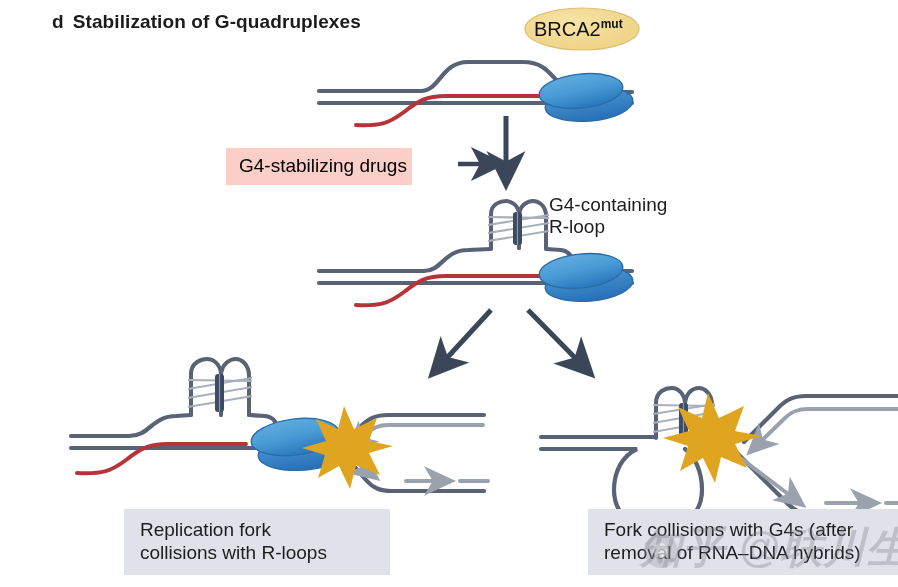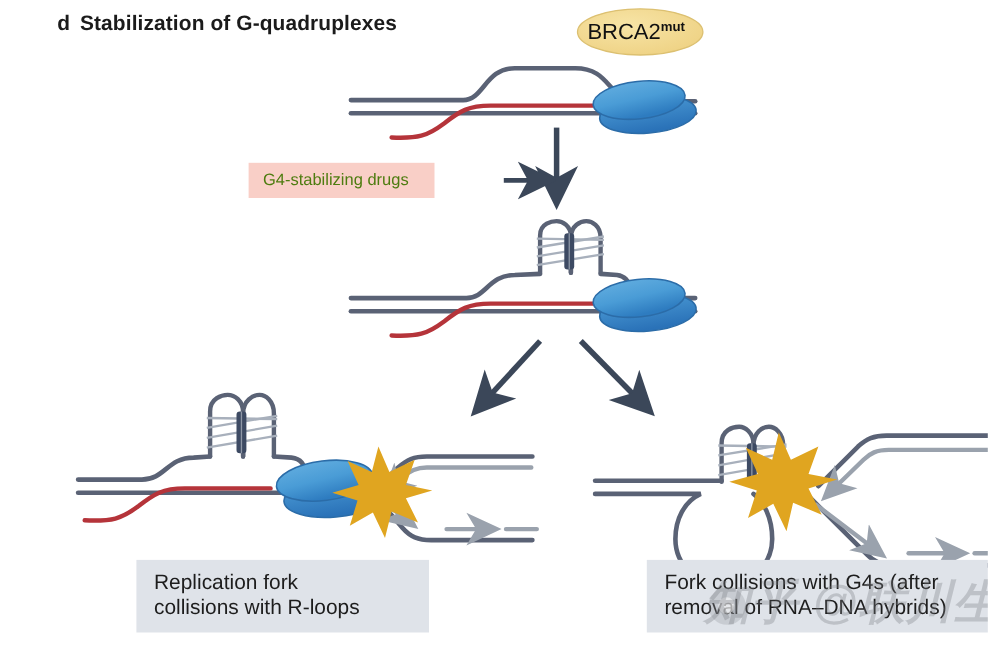--- a/index.html
+++ b/index.html
@@ -28,23 +28,23 @@
     position:absolute;
     color:#1d1d1d;
     font-size:19px;
     line-height:1.18;
     white-space:pre-line;
   }
 
   .pill{
     position:absolute;
     background:#f9cfc7;
-    color:#4d7c0f;
-    font-size:15px;
-    padding:7px 23px 8px 13px;
+    color:#000000;
+    font-size:19px;
+    padding:7px 5px 8px 13px;
     white-space:nowrap;
   }
 
   .caption{
     position:absolute;
     background:#dfe3e9;
     color:#1d1d1d;
     font-size:19px;
     line-height:1.22;
     padding:9px 2px 11px 16px;
@@ -234,20 +234,22 @@
   <div class="panel-title">
     <span class="letter">d</span><span>Stabilization of G-quadruplexes</span>
   </div>
 
   <div class="brca-label" style="left:498px;top:17px;text-align:center;">
     <span>BRCA2</span><sup>mut</sup>
   </div>
 
   <div class="pill" style="left:190px;top:148px;">G4-stabilizing drugs</div>
 
+  <div class="lbl" style="left:513px;top:194px;">G4-containing
+R-loop</div>
 
   <div class="caption" style="left:88px;top:509px;width:248px;">Replication fork
 collisions with R-loops</div>
 
   <div class="caption" style="left:552px;top:509px;width:340px;">Fork collisions with G4s (after
 removal of RNA–DNA hybrids)</div>
 
   <div class="wm-logo"></div>
   <div class="watermark">知乎 @联川生物</div>
 </div>

